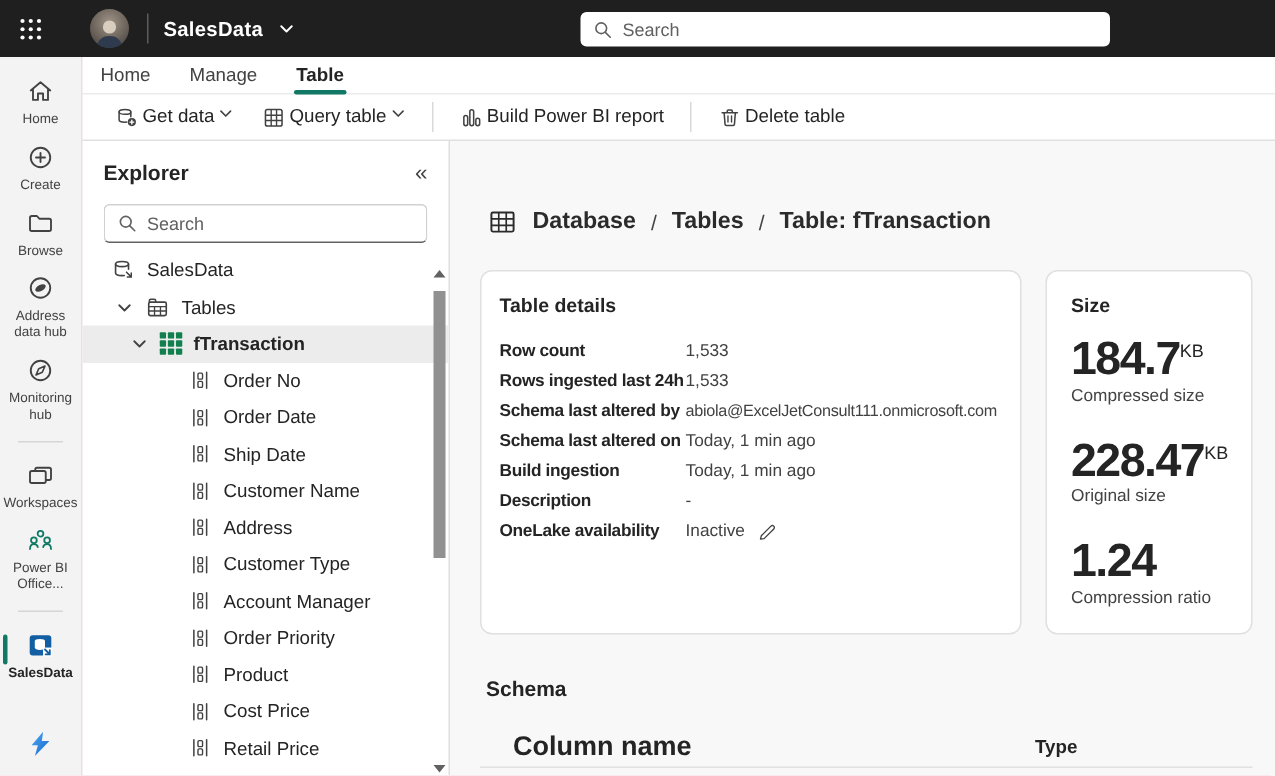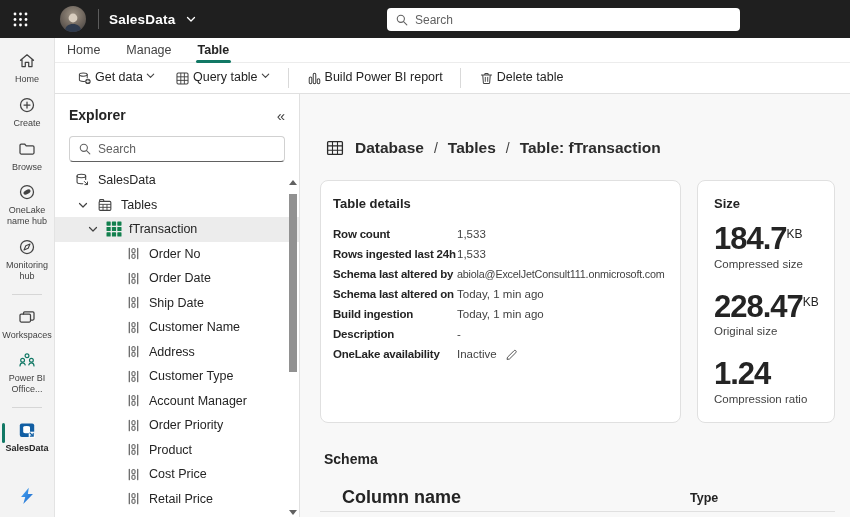--- a/index.html
+++ b/index.html
@@ -49,21 +49,21 @@
   .exp-search input{border:none;outline:none;flex:1;font-size:12px;font-family:"Liberation Sans",sans-serif;color:#242424;background:transparent;min-width:0}
   .exp-search input::placeholder{color:#616161}
   .tree{margin-top:6px}
   .trow{display:flex;align-items:center;gap:7px;height:24.5px;font-size:12.5px;color:#242424;cursor:pointer;padding-right:16px}
   .trow .chev{display:flex;flex:0 0 auto}
   .trow.lvl0{padding-left:18px}
   .trow.lvl1{padding-left:22px}
   .trow.lvl2{padding-left:32px}
   .trow.lvl3{padding-left:70px}
   .trow.selected{background:#ececec}
-  .trow.selected .tlabel{font-weight:normal}
+  .trow.selected .tlabel{font-weight:bold}
   .scrollbar{position:absolute;top:84px;right:1px;bottom:0;width:10px;display:block}
   .sb-up{position:absolute;top:2px;left:1px;width:0;height:0;border-left:4px solid transparent;border-right:4px solid transparent;border-bottom:5px solid #616161}
   .sb-thumb{position:absolute;top:16px;left:1px;width:8px;height:178px;background:#919191;cursor:pointer}
   .sb-down{position:absolute;bottom:2px;left:1px;width:0;height:0;border-left:4px solid transparent;border-right:4px solid transparent;border-top:5px solid #616161}
 
   
   .main{flex:1;background:#f8f8f8;padding:0 15px 0 20px;overflow:hidden}
   .breadcrumb{margin-top:44px;display:flex;align-items:center;gap:10px;padding-left:5px}
   .bc-item{font-size:15.5px;font-weight:bold;color:#2b2b2b;cursor:pointer}
   .bc-item.current{cursor:default}
@@ -156,21 +156,21 @@
         <path d="M3 6.2 C3 5.5 3.5 5 4.2 5 H7.6 L9.2 6.8 H15.8 C16.5 6.8 17 7.3 17 8 V13.8 C17 14.5 16.5 15 15.8 15 H4.2 C3.5 15 3 14.5 3 13.8 Z" fill="none" stroke="#424242" stroke-width="1.25" stroke-linejoin="round"></path>
       </svg>
       <span class="lbl">Browse</span>
     </div>
 
     <div class="rail-item">
       <svg width="20" height="20" viewBox="0 0 20 20">
         <circle cx="10" cy="10" r="6.5" fill="none" stroke="#424242" stroke-width="1.25"></circle>
         <ellipse cx="10" cy="10" rx="3.8" ry="2" transform="rotate(-28 10 10)" fill="#424242"></ellipse>
       </svg>
-      <span class="lbl">OneLake name hub</span>
+      <span class="lbl">Address data hub</span>
     </div>
 
     <div class="rail-item">
       <svg width="20" height="20" viewBox="0 0 20 20">
         <circle cx="10" cy="10" r="6.5" fill="none" stroke="#424242" stroke-width="1.25"></circle>
         <path d="M13 7 L11.2 11.2 L7 13 L8.8 8.8 Z" fill="none" stroke="#424242" stroke-width="1.1" stroke-linejoin="round"></path>
       </svg>
       <span class="lbl">Monitoring hub</span>
     </div>
 

